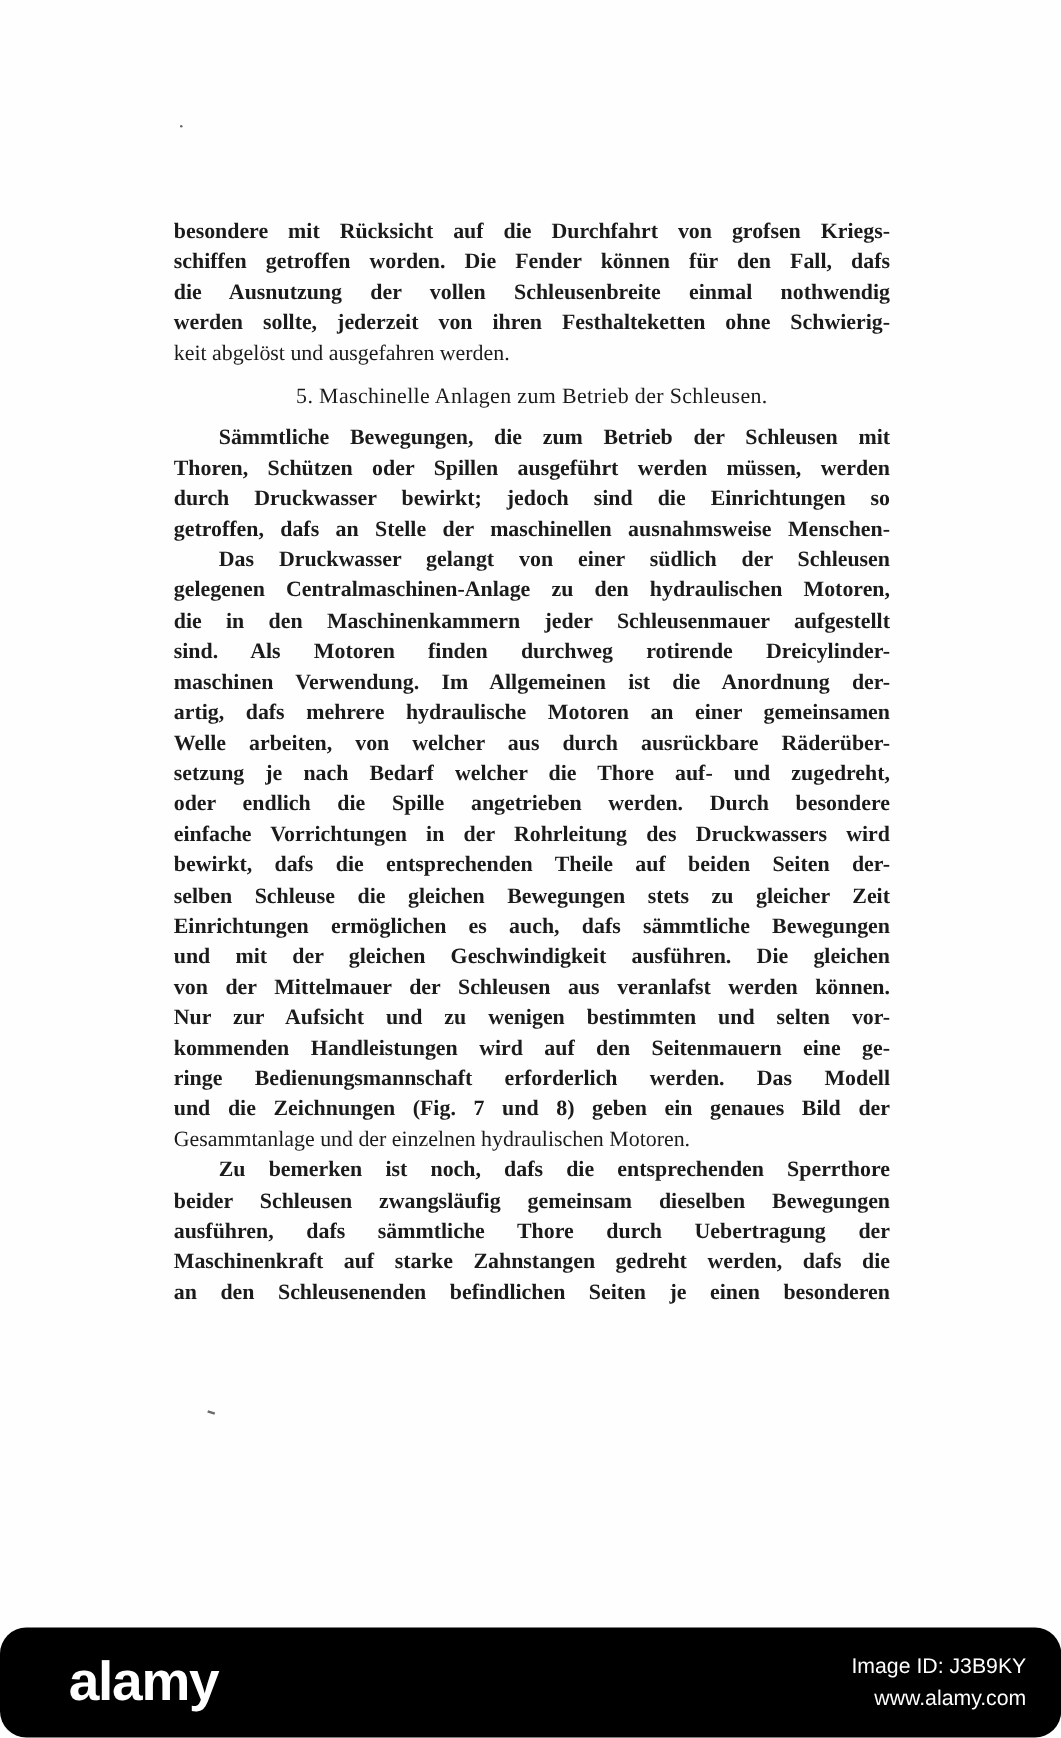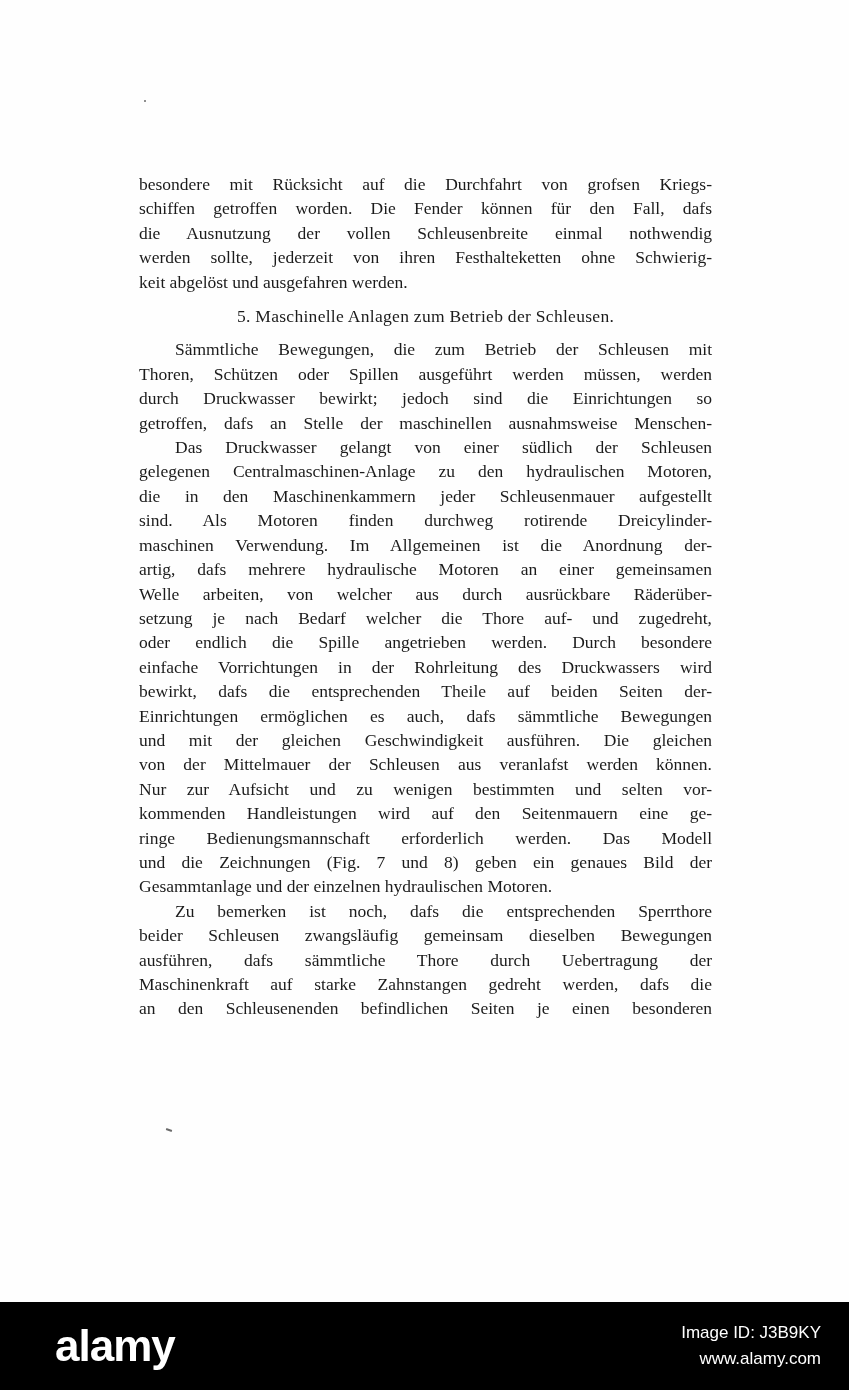--- a/index.html
+++ b/index.html
@@ -43,20 +43,21 @@
     color: #1b1b1b;
     font-size: 17.5px;
     line-height: 24.4px;
   }
   .line {
     width: 100%;
   }
   .line.justify {
     text-align: justify;
     text-align-last: justify;
+    font-weight: bold;
   }
   .line.left {
     text-align: left;
     text-align-last: left;
   }
   .line.indent {
     padding-left: 36px;
     box-sizing: border-box;
   }
   .heading-line {
@@ -87,20 +88,21 @@
     left: 0;
     bottom: 0;
     width: 100%;
     height: 88px;
     background: #000000;
     display: flex;
     align-items: center;
     justify-content: space-between;
     padding: 0 28px 0 55px;
     box-sizing: border-box;
+    border-radius: 21px;
   }
   .alamy-logo {
     font-family: "Liberation Sans", sans-serif;
     font-weight: bold;
     font-size: 44px;
     color: #ffffff;
     letter-spacing: -1px;
     line-height: 1;
   }
   .alamy-meta {
@@ -136,20 +138,21 @@
       <div class="line justify">gelegenen Centralmaschinen-Anlage zu den hydraulischen Motoren,</div>
       <div class="line justify">die in den Maschinenkammern jeder Schleusenmauer aufgestellt</div>
       <div class="line justify">sind. Als Motoren finden durchweg rotirende Dreicylinder-</div>
       <div class="line justify">maschinen Verwendung. Im Allgemeinen ist die Anordnung der-</div>
       <div class="line justify">artig, dafs mehrere hydraulische Motoren an einer gemeinsamen</div>
       <div class="line justify">Welle arbeiten, von welcher aus durch ausrückbare Räderüber-</div>
       <div class="line justify">setzung je nach Bedarf welcher die Thore auf- und zugedreht,</div>
       <div class="line justify">oder endlich die Spille angetrieben werden. Durch besondere</div>
       <div class="line justify">einfache Vorrichtungen in der Rohrleitung des Druckwassers wird</div>
       <div class="line justify">bewirkt, dafs die entsprechenden Theile auf beiden Seiten der-</div>
+      <div class="line justify">selben Schleuse die gleichen Bewegungen stets zu gleicher Zeit</div>
       <div class="line justify">Einrichtungen ermöglichen es auch, dafs sämmtliche Bewegungen</div>
       <div class="line justify">und mit der gleichen Geschwindigkeit ausführen. Die gleichen</div>
       <div class="line justify">von der Mittelmauer der Schleusen aus veranlafst werden können.</div>
       <div class="line justify">Nur zur Aufsicht und zu wenigen bestimmten und selten vor-</div>
       <div class="line justify">kommenden Handleistungen wird auf den Seitenmauern eine ge-</div>
       <div class="line justify">ringe Bedienungsmannschaft erforderlich werden. Das Modell</div>
       <div class="line justify">und die Zeichnungen (Fig. 7 und 8) geben ein genaues Bild der</div>
       <div class="line left">Gesammtanlage und der einzelnen hydraulischen Motoren.</div>
       <div class="line justify indent">Zu bemerken ist noch, dafs die entsprechenden Sperrthore</div>
       <div class="line justify">beider Schleusen zwangsläufig gemeinsam dieselben Bewegungen</div>

